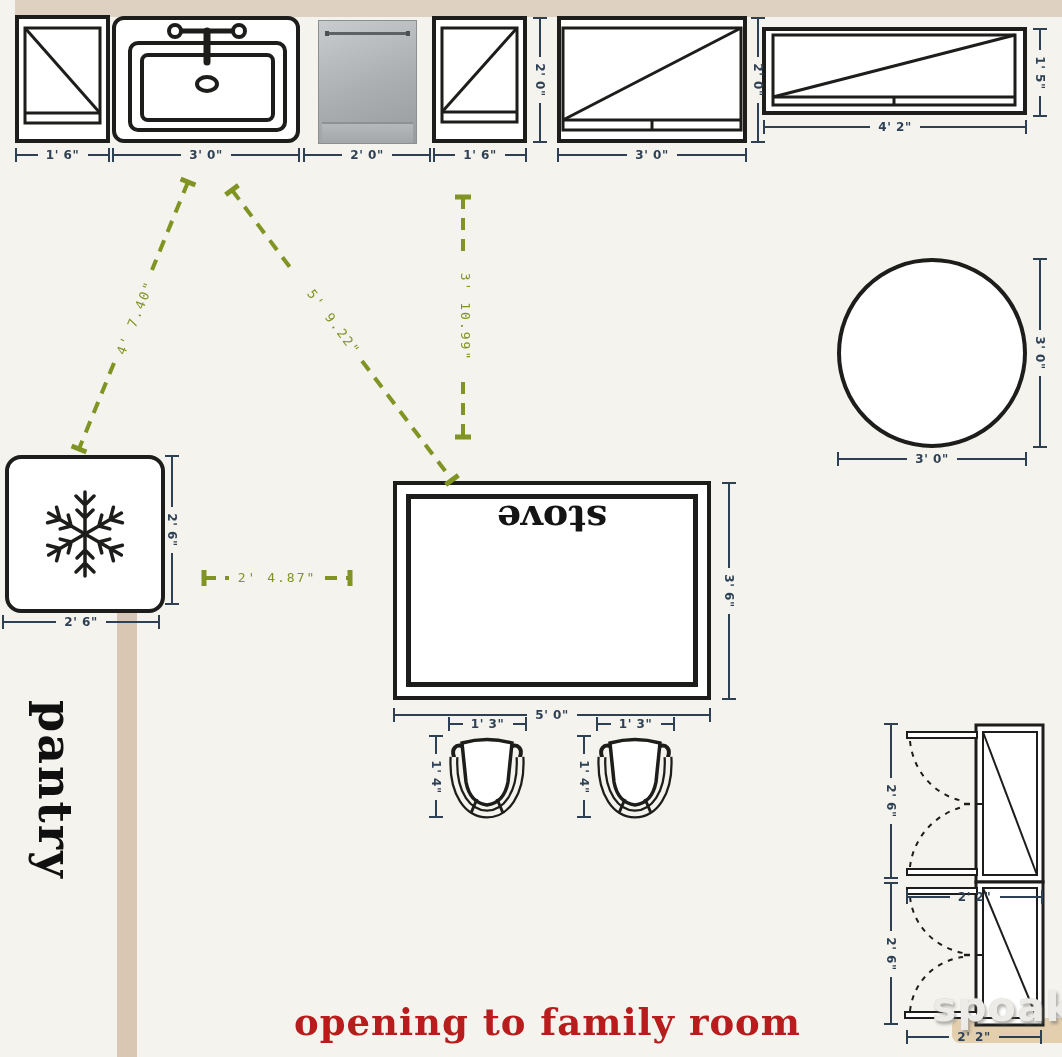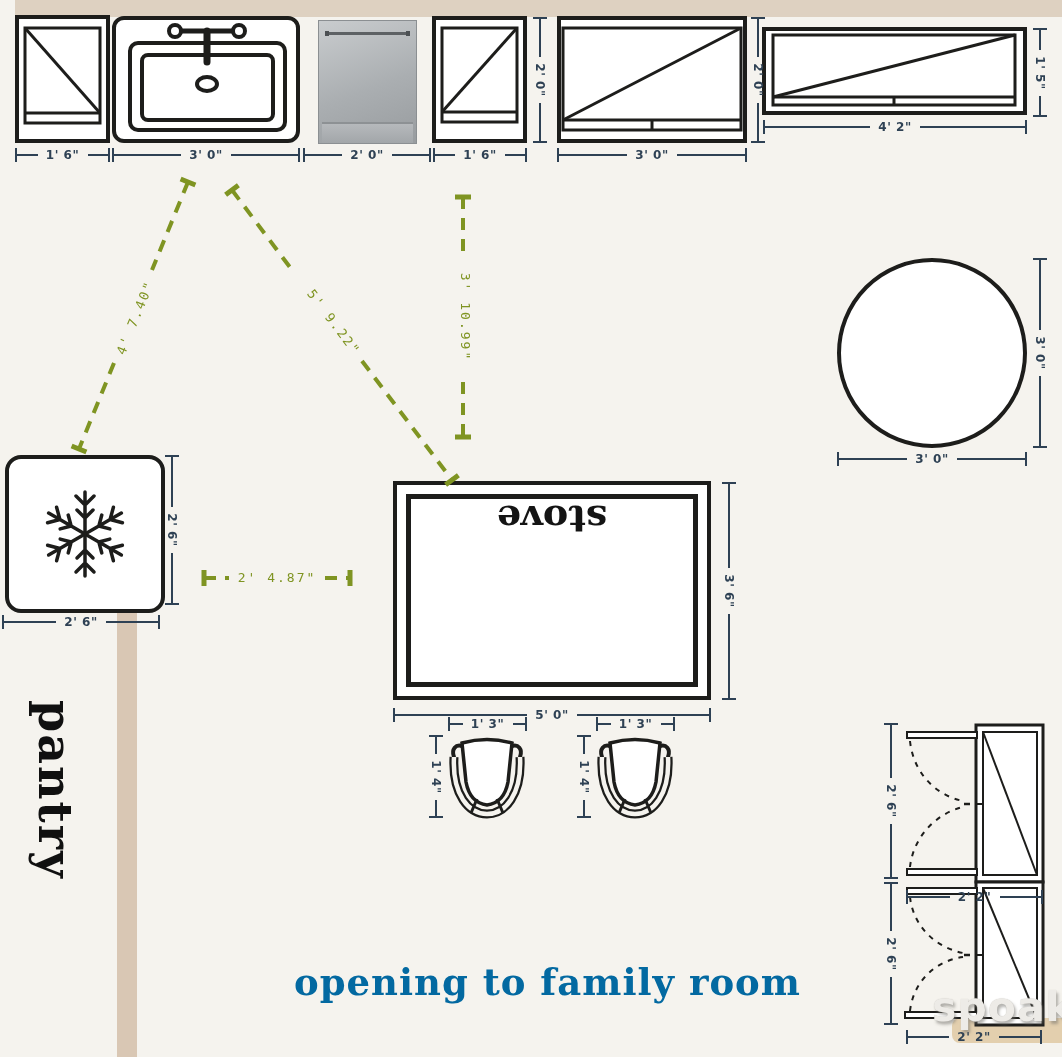--- a/index.html
+++ b/index.html
@@ -61,22 +61,22 @@
 
   
   .guides{position:absolute;left:0;top:0;width:1062px;height:1057px;z-index:4;pointer-events:none;}
   .gln{stroke:var(--guide);stroke-width:4;fill:none;stroke-dasharray:12 9;}
   .gcp{stroke:var(--guide);stroke-width:5;fill:none;}
   .gtx{fill:var(--guide);font:500 13px "DejaVu Sans Mono",monospace;letter-spacing:2px;}
 
   
   .pantry{position:absolute;left:28px;top:700px;writing-mode:vertical-rl;
       font:700 46px "DejaVu Serif",serif;color:#101010;z-index:2;letter-spacing:2px;}
-  .opening{position:absolute;left:294px;top:960px;font:700 37px "DejaVu Serif",serif;
-      color:#0369a1;z-index:2;letter-spacing:1px;}
+  .opening{position:absolute;left:294px;top:1000px;font:700 37px "DejaVu Serif",serif;
+      color:#b91c1c;z-index:2;letter-spacing:1px;}
   .watermark{position:absolute;left:932px;top:983px;z-index:6;
       font:800 41px "DejaVu Sans",sans-serif;letter-spacing:1px;color:#edebe7;
       text-shadow:2px 3px 3px rgba(110,108,102,.5), 0 0 1px #c9c6c0;}
   .dashp{stroke-dasharray:5 6;}
 </style>
 </head>
 <body>
 
 <div class="canvas">
 

